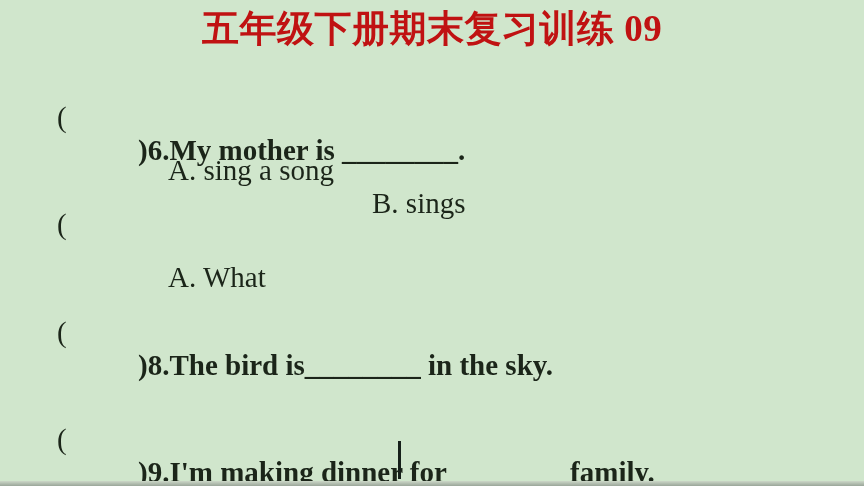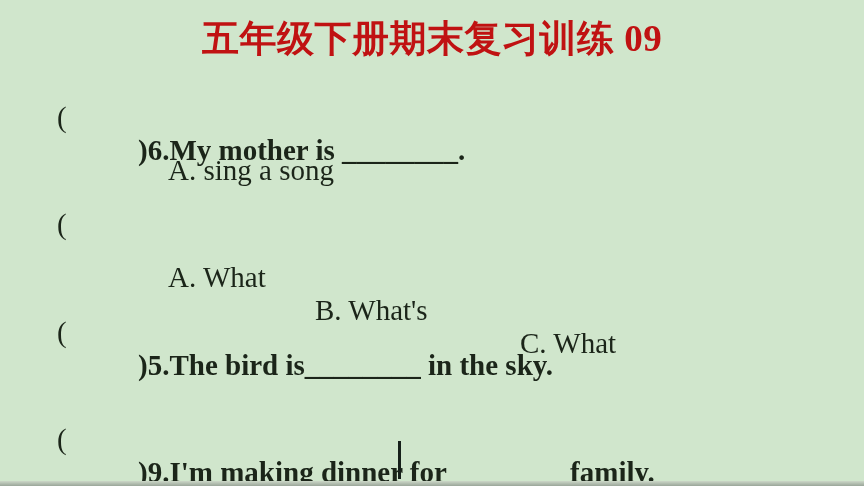--- a/index.html
+++ b/index.html
@@ -10,21 +10,21 @@
     background: var(--background, #d0e6cc);
     font-family: "Liberation Serif", "DejaVu Serif", serif;
     color: var(--text, #1b2519);
     overflow: hidden;
   }
   .title {
     position: absolute;
     top: 4px;
     left: 0;
     right: 0;
-    margin: 10px;
+    margin: 0;
     text-align: center;
     font-size: 37px;
     font-weight: bold;
     color: var(--title, #c01212);
     letter-spacing: 0.5px;
   }
   .q-line, .opt-line {
     position: absolute;
     left: 0;
     width: 100%;
@@ -61,34 +61,33 @@
 <div class="stage">
 
   <h1 class="title">五年级下册期末复习训练 09</h1>
 
   <div class="q-line" style="top:68px">
     <span class="paren">(</span>
     <span class="q-body">)6.My mother is ________.</span>
   </div>
   <div class="opt-line" style="top:121px">
     <span class="opt" style="left:168px">A. sing a song</span>
+    <span class="opt" style="left:372px">B. sings</span>
   </div>
 
   <div class="q-line" style="top:175px">
     <span class="paren">(</span>
   </div>
   <div class="opt-line" style="top:228px">
     <span class="opt" style="left:168px">A. What</span>
-    <span class="opt" style="left:315px">B. What's</span>
-    <span class="opt" style="left:520px">C. What</span>
   </div>
 
   <div class="q-line" style="top:283px">
     <span class="paren">(</span>
-    <span class="q-body">)5.The bird is________ in the sky.</span>
+    <span class="q-body">)8.The bird is________ in the sky.</span>
   </div>
 
   <div class="q-line" style="top:390px">
     <span class="paren">(</span>
     <span class="q-body">)9.I'm making dinner for________ family.</span>
   </div>
   <div class="opt-line" style="top:442px">
     <span class="opt" style="left:168px">A. my</span>
     
     

